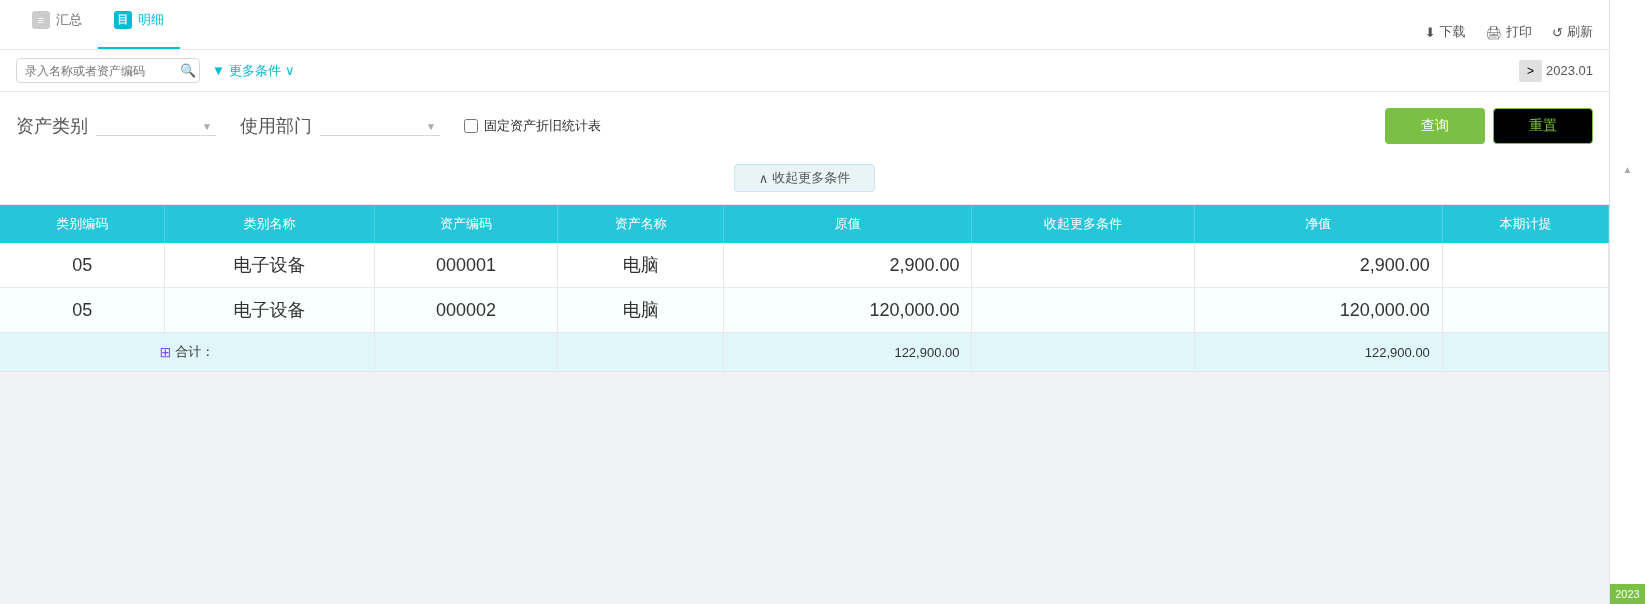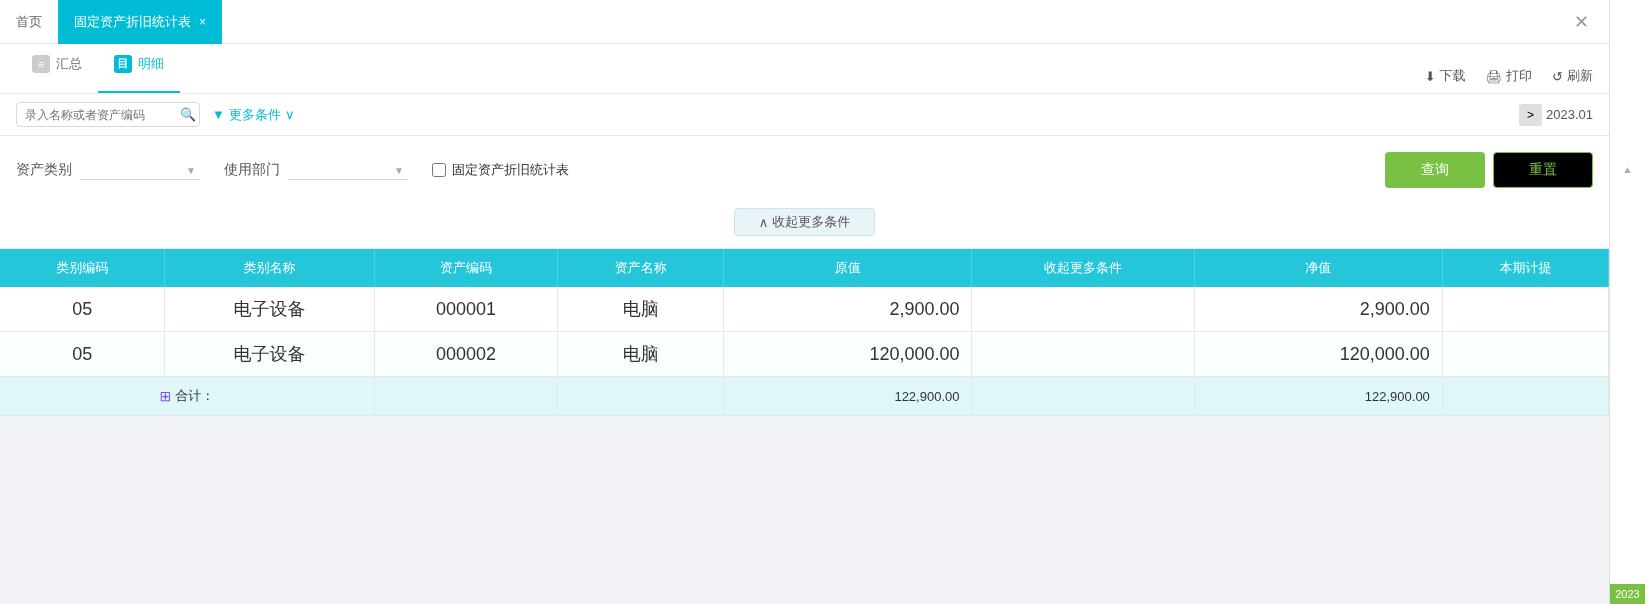--- a/index.html
+++ b/index.html
@@ -174,21 +174,21 @@
       align-items: center;
       gap: 24px;
       margin-bottom: 12px;
     }
     .filter-field {
       display: flex;
       align-items: center;
       gap: 8px;
     }
     .filter-label {
-      font-size: 14px;
+      font-size: 18px;
       color: #555;
       white-space: nowrap;
       text-align: center;
     }
     .filter-select {
       border: none;
       border-bottom: 1px solid #d9d9d9;
       padding: 2px 20px 2px 4px;
       font-size: 13px;
       color: #333;
@@ -354,28 +354,20 @@
       cursor: pointer;
       text-align: center;
       width: 100%;
     }
   </style>
 </head>
 <body>
 
 <div class="main-area">
 
-  <div class="top-nav">
-    <span class="nav-home">首页</span>
-    <div class="nav-tab">
-      <span>固定资产折旧统计表</span>
-      <span class="close-icon">×</span>
-    </div>
-    <span class="top-nav-close">✕</span>
-  </div>
 
   <div class="tab-bar">
     <div class="tab-bar-left">
       <div class="tab-item">
         <span class="tab-icon summary">≡</span>
         <span>汇总</span>
       </div>
       <div class="tab-item active">
         <span class="tab-icon detail">目</span>
         <span>明细</span>

